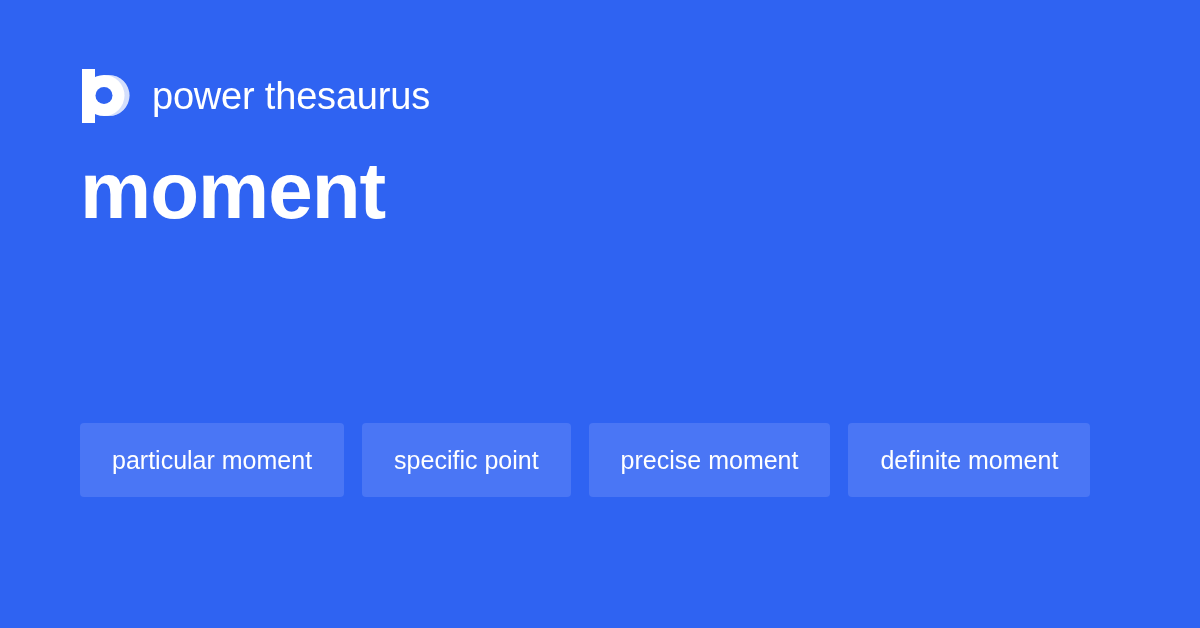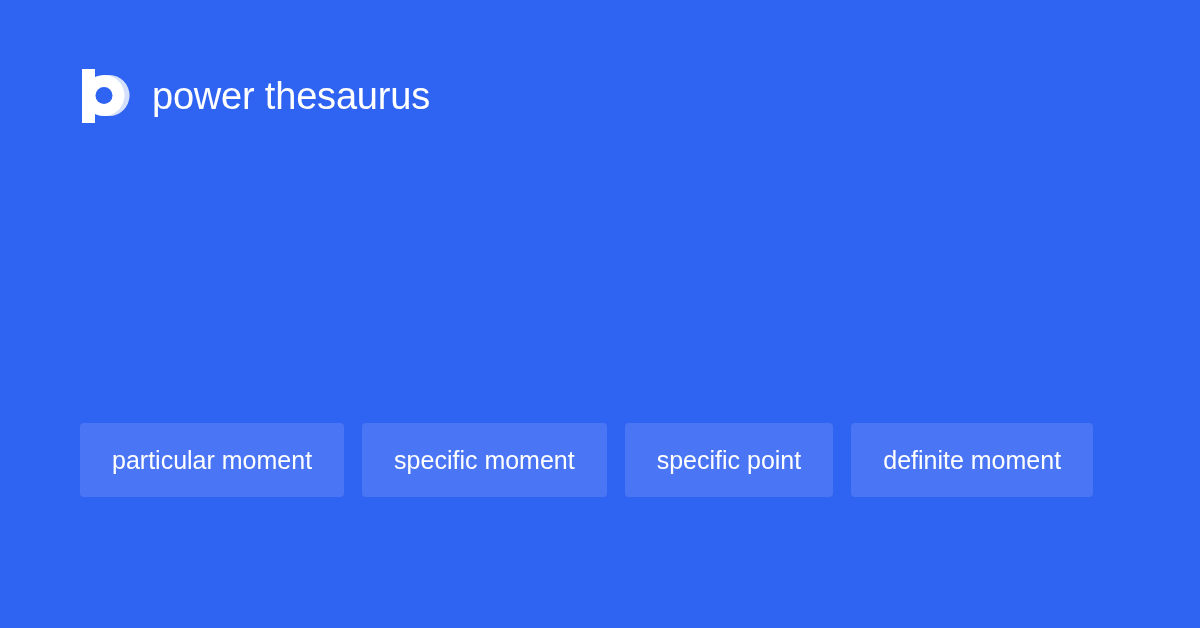--- a/index.html
+++ b/index.html
@@ -114,22 +114,23 @@
 
         <circle cx="24" cy="26.5" r="20.5" fill="#ffffff"></circle>
 
         <circle cx="24" cy="26.5" r="8.5" fill="#2f63f2"></circle>
       </svg>
     </span>
     <span class="brand-name">power thesaurus</span>
   </div>
 
   <h1 class="headline">
+    <span class="hl-line">moment</span>
   </h1>
 
   <div class="chips">
     <button class="chip">particular moment</button>
-    <button class="chip">specific moment</button>
     <button class="chip">specific point</button>
+    <button class="chip">precise moment</button>
     <button class="chip">definite moment</button>
   </div>
 
 </div>
 
 </body></html>

